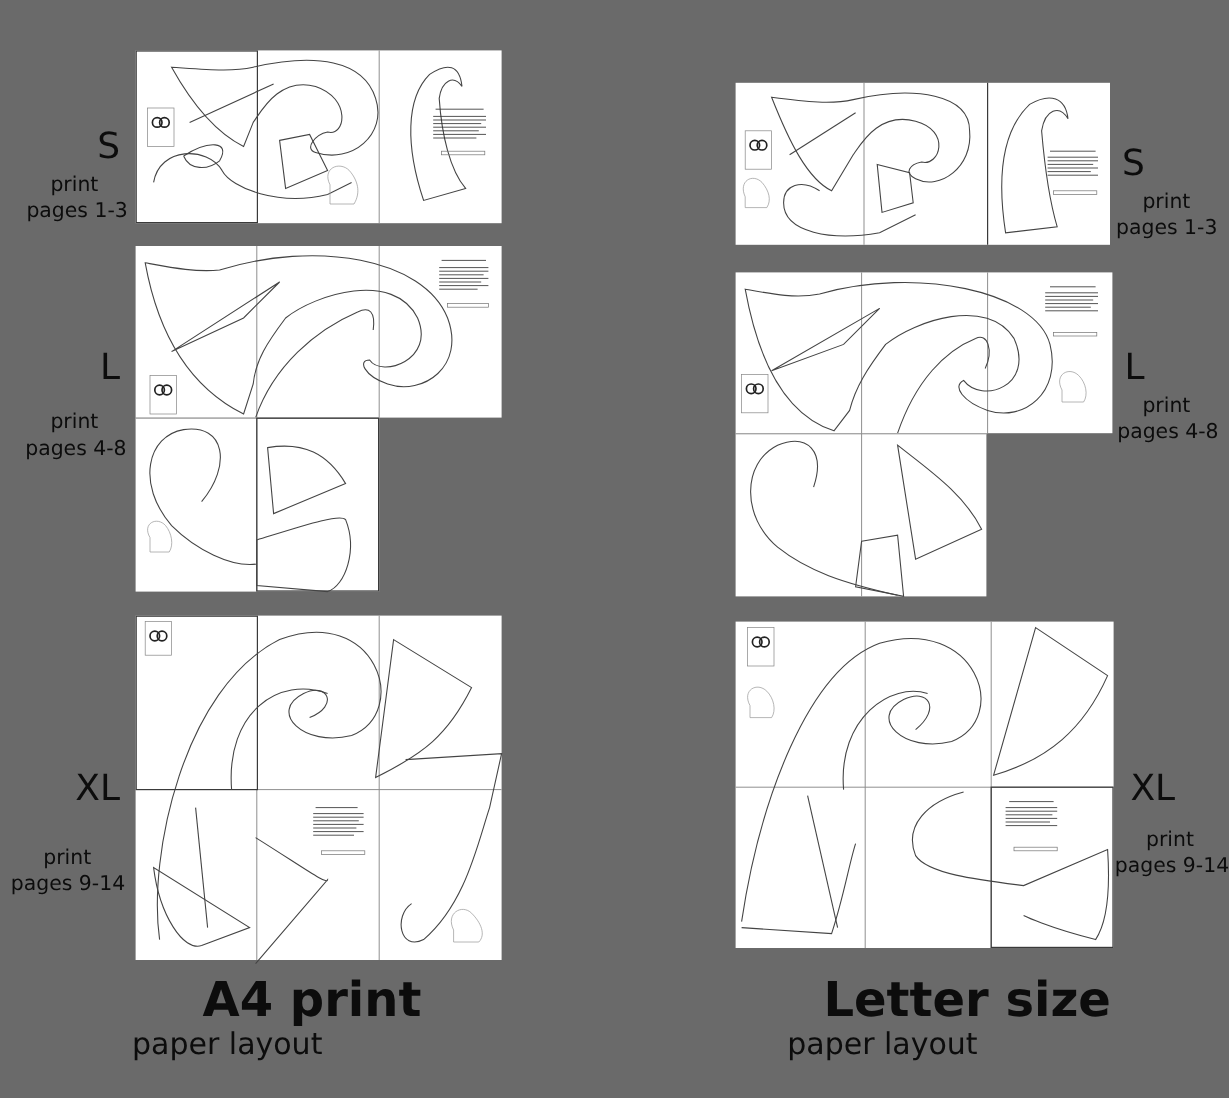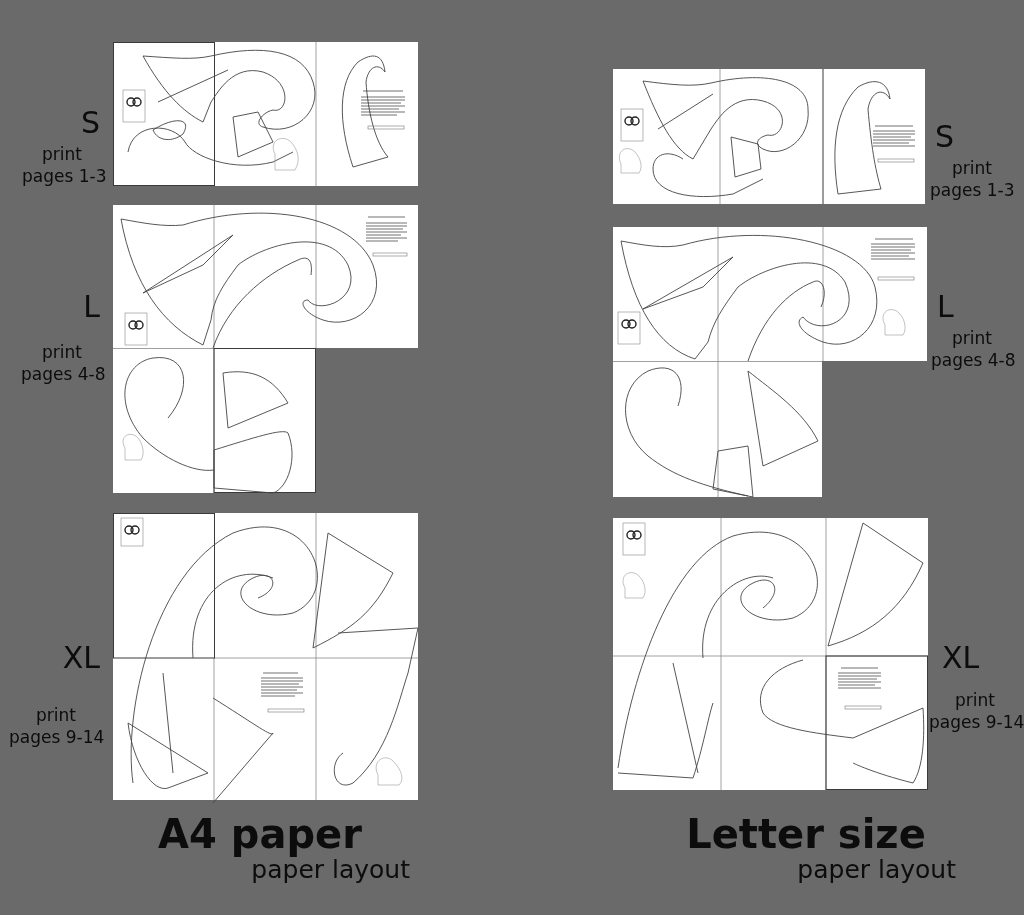--- a/index.html
+++ b/index.html
@@ -12,21 +12,21 @@
   .print-word { font-size:17px; line-height:20px; }
   .pages-text { font-size:17px; line-height:20px; white-space:nowrap; }
   .lbl-right { text-align:right; }
   .lbl-left { text-align:left; }
   .sheet { position:absolute; background:#ffffff; box-sizing:border-box; }
   .sheet svg { position:absolute; left:0; top:0; width:100%; height:100%; overflow:visible; }
   .pdiv { stroke:#8a8a8a; stroke-width:0.8; }
   .pdiv-dark { stroke:#3a3a3a; stroke-width:1; fill:none; }
   .piece { fill:none; stroke:#444; stroke-width:0.9; }
   .caption-big { font-size:40px; font-weight:700; line-height:44px; text-align:center; width:100%; }
-  .caption-small { font-size:25px; line-height:28px; text-align:right; width:100%; }
+  .caption-small { font-size:25px; line-height:28px; text-align:left; width:100%; }
 </style>
 </head>
 <body>
 
 <div class="abs lbl-right" style="left:0;top:108px;width:100px;">
   <div class="size-letter">S</div>
 </div>
 <div class="abs" style="left:42px;top:144px;">
   <div class="print-word">print</div>
 </div>
@@ -265,19 +265,19 @@
       <line x1="225" y1="161" x2="264" y2="161"></line>
       <line x1="225" y1="164" x2="268" y2="164"></line>
       <line x1="225" y1="167" x2="262" y2="167"></line>
       <line x1="225" y1="170" x2="268" y2="170"></line>
     </g>
     <rect x="232" y="188" width="36" height="3" fill="none" stroke="#777" stroke-width="0.6"></rect>
   </svg>
 </div>
 
 <div class="abs" style="left:110px;top:812px;width:300px;">
-  <div class="caption-big">A4 paper</div>
+  <div class="caption-big">A4 print</div>
   <div class="caption-small">paper layout</div>
 </div>
 <div class="abs" style="left:656px;top:812px;width:300px;">
   <div class="caption-big">Letter size</div>
   <div class="caption-small">paper layout</div>
 </div>
 
 </body></html>

